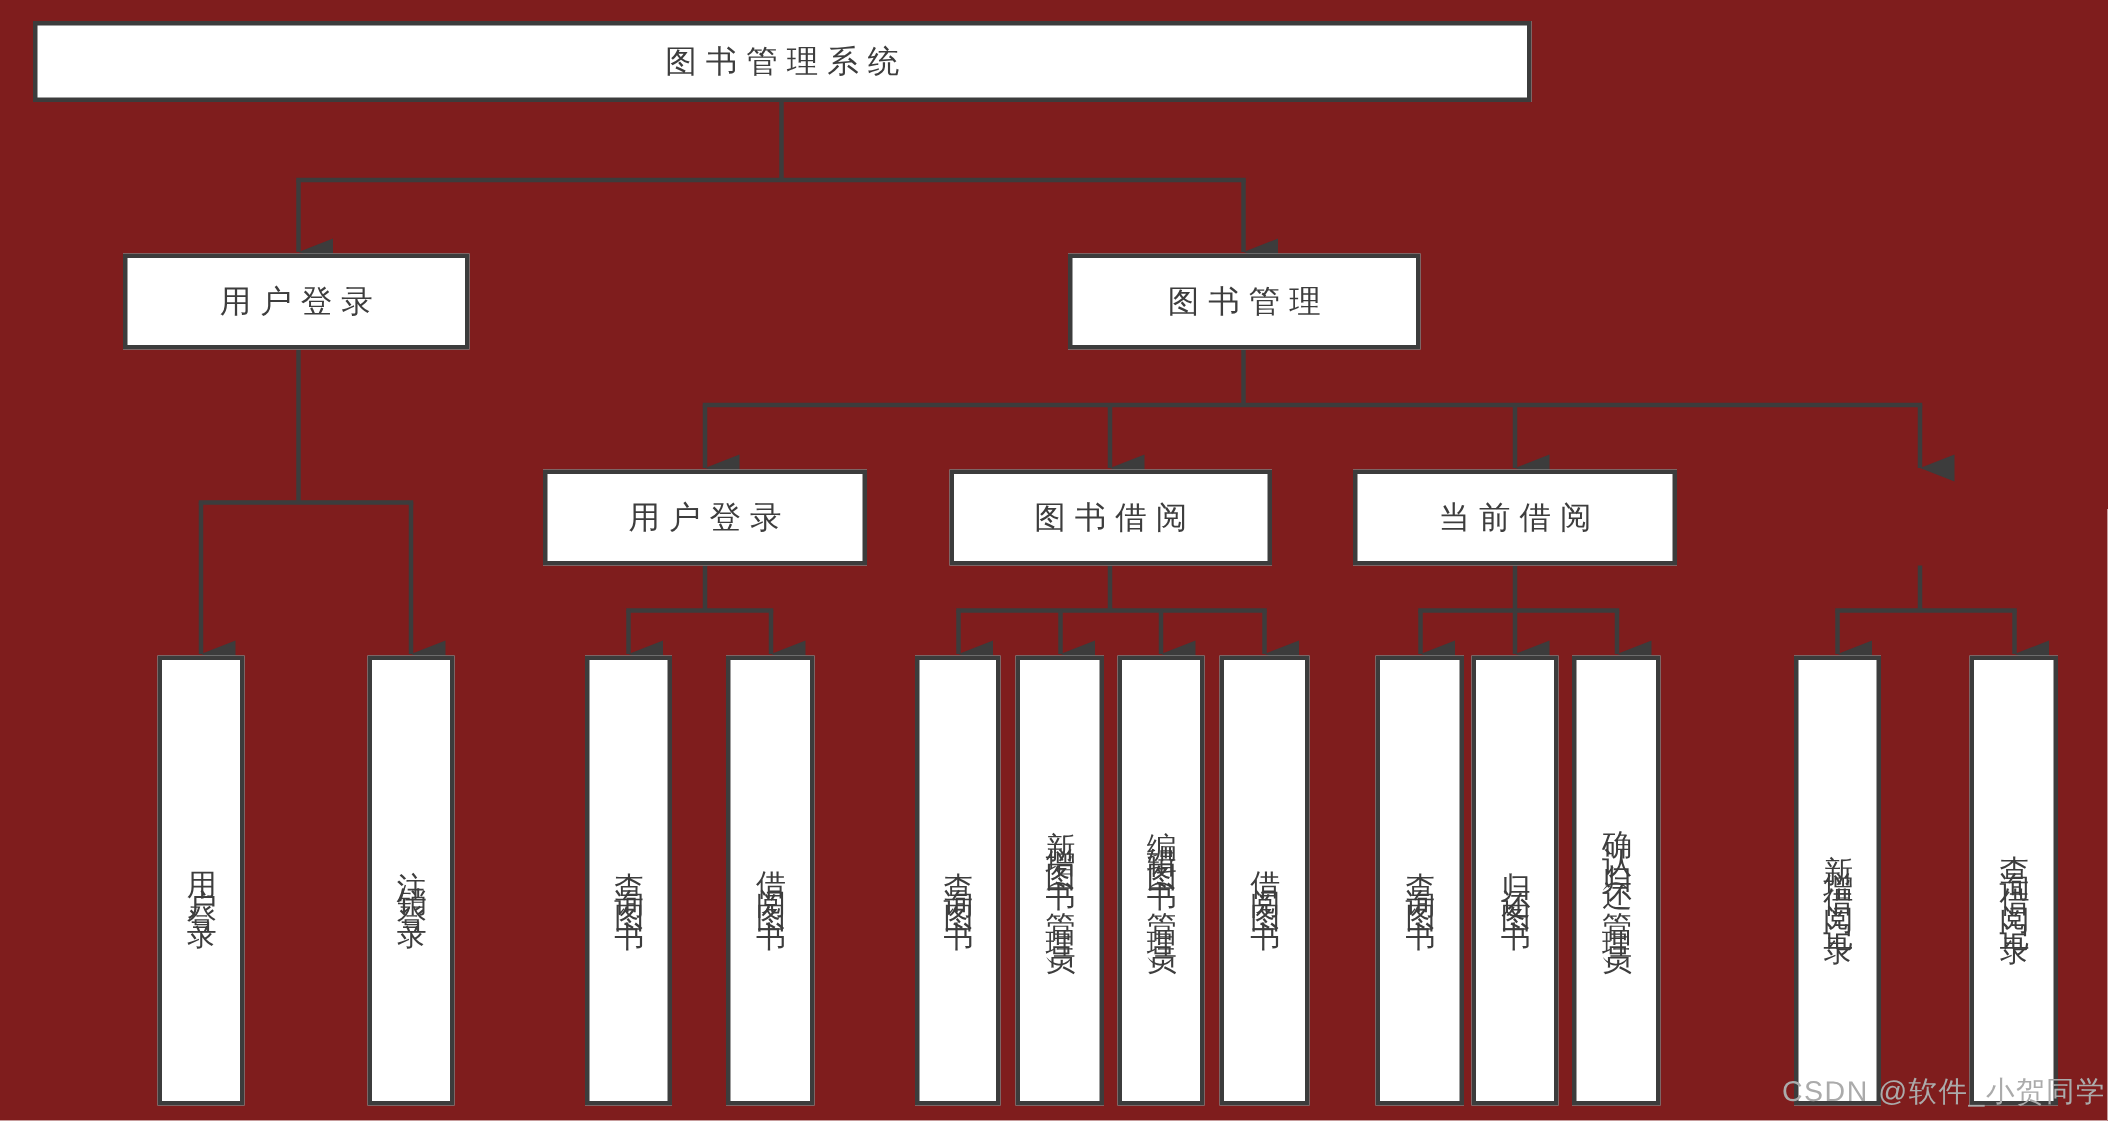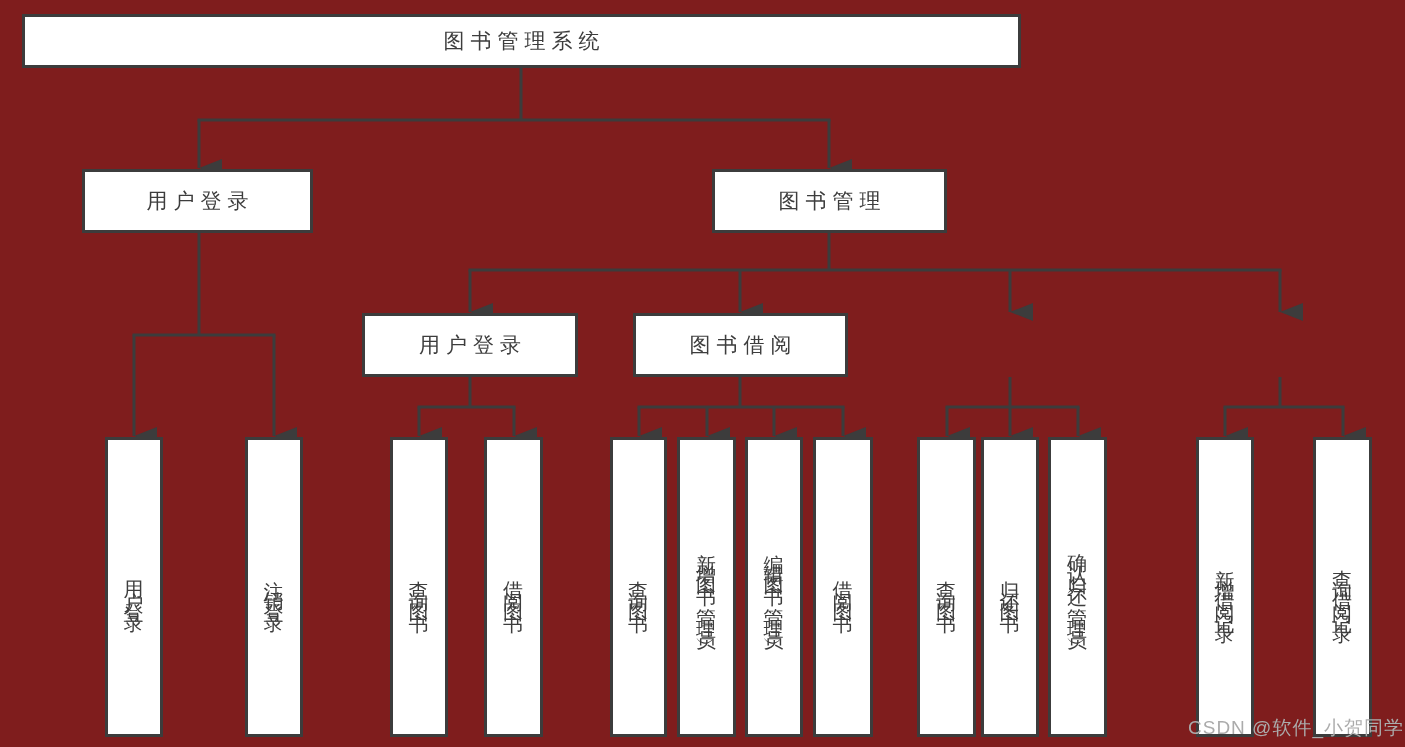--- a/index.html
+++ b/index.html
@@ -123,20 +123,23 @@
   <div class="node" style="left:712px;top:169px;width:235px;height:64px;">
     <span class="lbl">图书管理</span>
   </div>
 
   <div class="node" style="left:362px;top:313px;width:216px;height:64px;">
     <span class="lbl">用户登录</span>
   </div>
   <div class="node" style="left:633px;top:313px;width:215px;height:64px;align-items:center;">
     <span class="lbl">图书借阅</span>
   </div>
+  <div class="node" style="left:902px;top:313px;width:216px;height:64px;">
+    <span class="lbl">当前借阅</span>
+  </div>
 
   <div class="node leaf" style="left:105px;top:437px;width:58px;height:300px;">
     <span class="lbl">用户登录</span>
   </div>
   <div class="node leaf" style="left:245px;top:437px;width:58px;height:300px;">
     <span class="lbl">注销登录</span>
   </div>
 
   <div class="node leaf" style="left:390px;top:437px;width:58px;height:300px;">
     <span class="lbl">查询图书</span>

